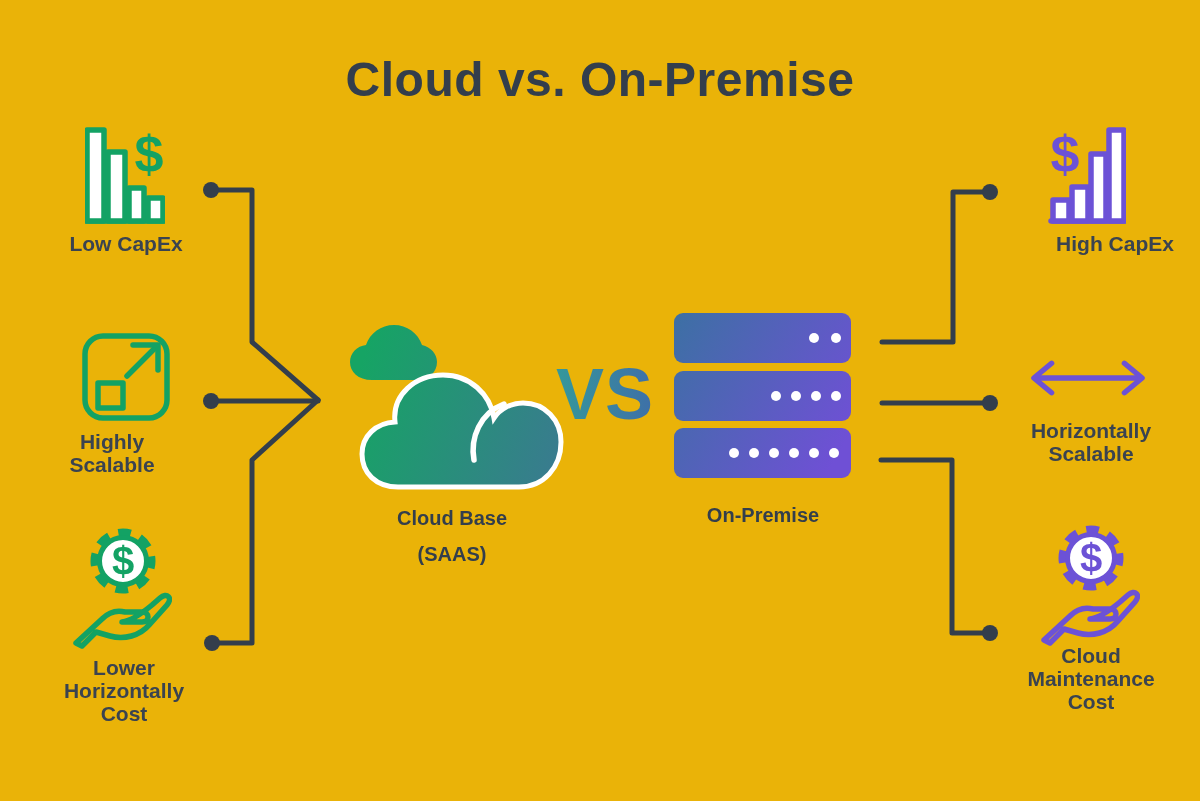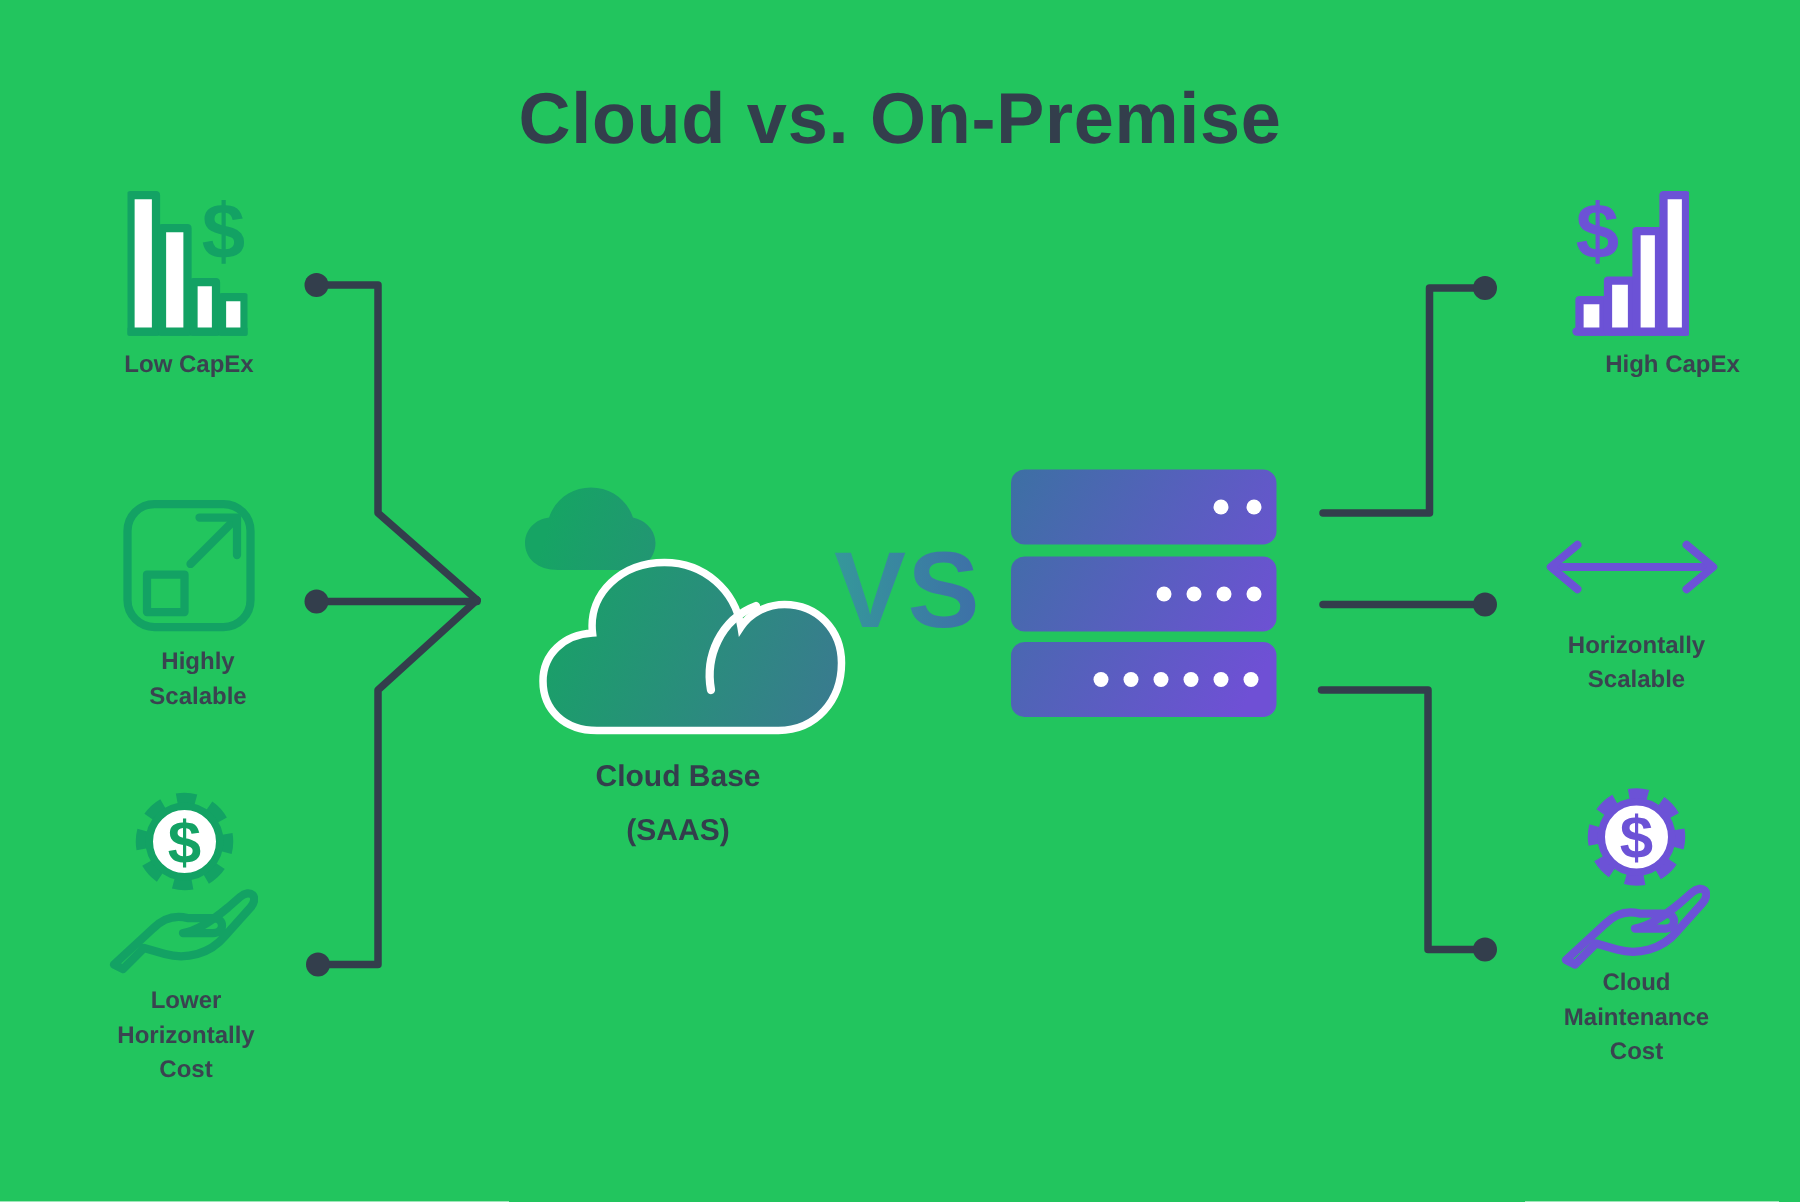--- a/index.html
+++ b/index.html
@@ -3,33 +3,33 @@
 <meta charset="utf-8">
 <style>
   :root{
     --green:#13A264; --purple:#6C52D6; --dark:#333E4C; --label-text:#3A4350;
     --cloud-gradient-start:#16A464; --cloud-gradient-end:#3A7A90;
     --server-gradient-start:#3E6FA5; --server-gradient-end:#6F50D5;
     --vs-gradient-start:#35989A; --vs-gradient-end:#3E6FA8;
   }
   html,body{margin:0;padding:0;background:#fff;}
   .canvas{
-    position:relative;width:1200px;height:801px;background:#22c55e;overflow:hidden;
+    position:relative;width:1200px;height:801px;background:#eab308;overflow:hidden;
     font-family:"Liberation Sans", sans-serif;
   }
   .title{
     position:absolute;top:52px;left:0;width:100%;margin:0;text-align:center;
     font-size:48px;font-weight:bold;color:var(--dark);letter-spacing:.5px;
   }
   .connectors{position:absolute;left:0;top:0;width:1200px;height:801px;}
   .connectors polyline{fill:none;stroke:var(--dark);stroke-width:5;stroke-linecap:round;stroke-linejoin:round;}
   .connectors circle{fill:var(--dark);}
   .feature{position:absolute;}
   .flabel{
-    position:absolute;width:200px;text-align:center;font-size:16px;font-weight:bold;
+    position:absolute;width:200px;text-align:center;font-size:21px;font-weight:bold;
     line-height:23px;color:var(--label-text);white-space:pre-line;
   }
   .big-label{
     position:absolute;width:200px;text-align:center;font-size:20px;font-weight:bold;
     line-height:36px;color:var(--dark);white-space:pre-line;
   }
   .vs{
     position:absolute;left:556px;top:358px;font-size:72px;font-weight:bold;line-height:1;
     background:linear-gradient(90deg,var(--vs-gradient-start),var(--vs-gradient-end));
     -webkit-background-clip:text;background-clip:text;color:transparent;letter-spacing:1px;
@@ -79,21 +79,21 @@
   <div class="flabel" style="left:26px;top:232px;">Low CapEx</div>
 
   <div class="feature" style="left:81px;top:332px;">
     <svg width="90" height="90" viewBox="0 0 90 90">
       <rect class="icon-outline green-stroke" x="4" y="4" width="82" height="82" rx="18" stroke-width="6.5"></rect>
       <rect class="icon-outline green-stroke" x="17" y="51" width="25" height="25" stroke-width="5.5"></rect>
       <path class="icon-outline green-stroke" d="M46,44 L74,16" stroke-width="6"></path>
       <polyline class="icon-outline green-stroke" points="52,13 77,13 77,38" stroke-width="6"></polyline>
     </svg>
   </div>
-  <div class="flabel" style="left:32px;top:430px;text-align:center;">Highly
+  <div class="flabel" style="left:12px;top:430px;text-align:center;">Highly
 Scalable</div>
 
   <div class="feature" style="left:72px;top:527px;">
     <svg width="100" height="124" viewBox="0 0 100 124">
       <circle cx="51" cy="34" r="27" fill="none" class="green-stroke" stroke-width="11" stroke-dasharray="12 9.2" stroke-dashoffset="5"></circle>
       <circle cx="51" cy="34" r="23.5" fill="#fff" class="green-stroke" stroke-width="5"></circle>
       <text class="dollar green-fill" x="51" y="48" font-size="40">$</text>
       <path class="icon-outline green-stroke" d="M4,116 L30,92 C37,85 45,83 53,85 L70,85 C78,85 78,95 70,95 L50,95 C58,94 68,88 80,78 L88,71 C95,65 101,71 95,78 L78,97 C68,109 52,113 38,109 L24,105 L10,119 Z"></path>
     </svg>
   </div>
@@ -139,20 +139,21 @@
           <circle cx="164" cy="86" r="5"></circle>
         <circle cx="62" cy="143" r="5"></circle>
           <circle cx="82" cy="143" r="5"></circle>
         <circle cx="102" cy="143" r="5"></circle>
           <circle cx="122" cy="143" r="5"></circle>
         <circle cx="142" cy="143" r="5"></circle>
           <circle cx="162" cy="143" r="5"></circle>
       </g>
     </svg>
   </div>
+  <div class="big-label" style="left:663px;top:497px;">On-Premise</div>
 
   <div class="feature" style="left:1046px;top:126px;">
     <svg width="80" height="100" viewBox="0 0 80 100">
       <path class="icon-outline purple-stroke" d="M5,95 H79"></path>
       <rect class="bar purple-stroke" x="7" y="74" width="16" height="21"></rect>
       <rect class="bar purple-stroke" x="26" y="61" width="16" height="34"></rect>
       <rect class="bar purple-stroke" x="45" y="28" width="15" height="67"></rect>
       <rect class="bar purple-stroke" x="63" y="4" width="15" height="91"></rect>
       <text class="dollar purple-fill" x="19" y="46" font-size="52">$</text>
     </svg>

